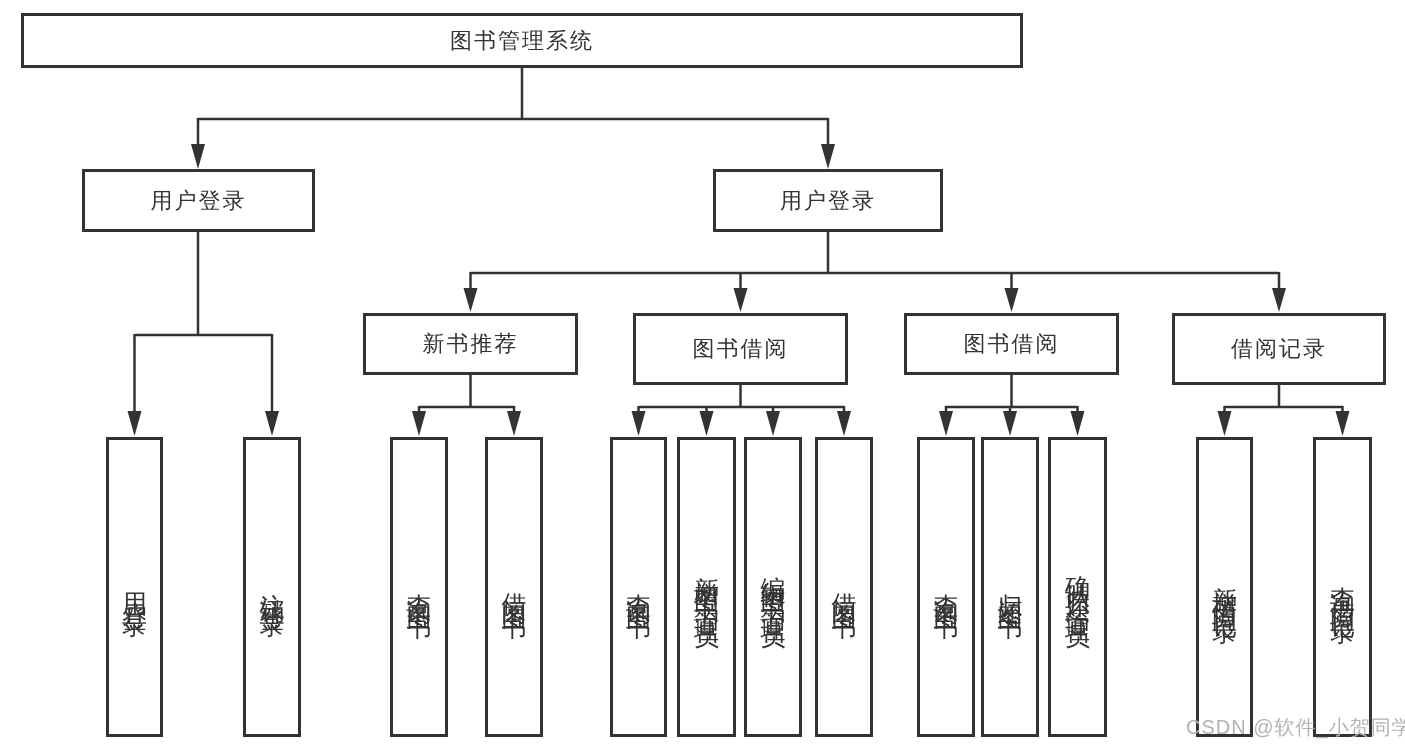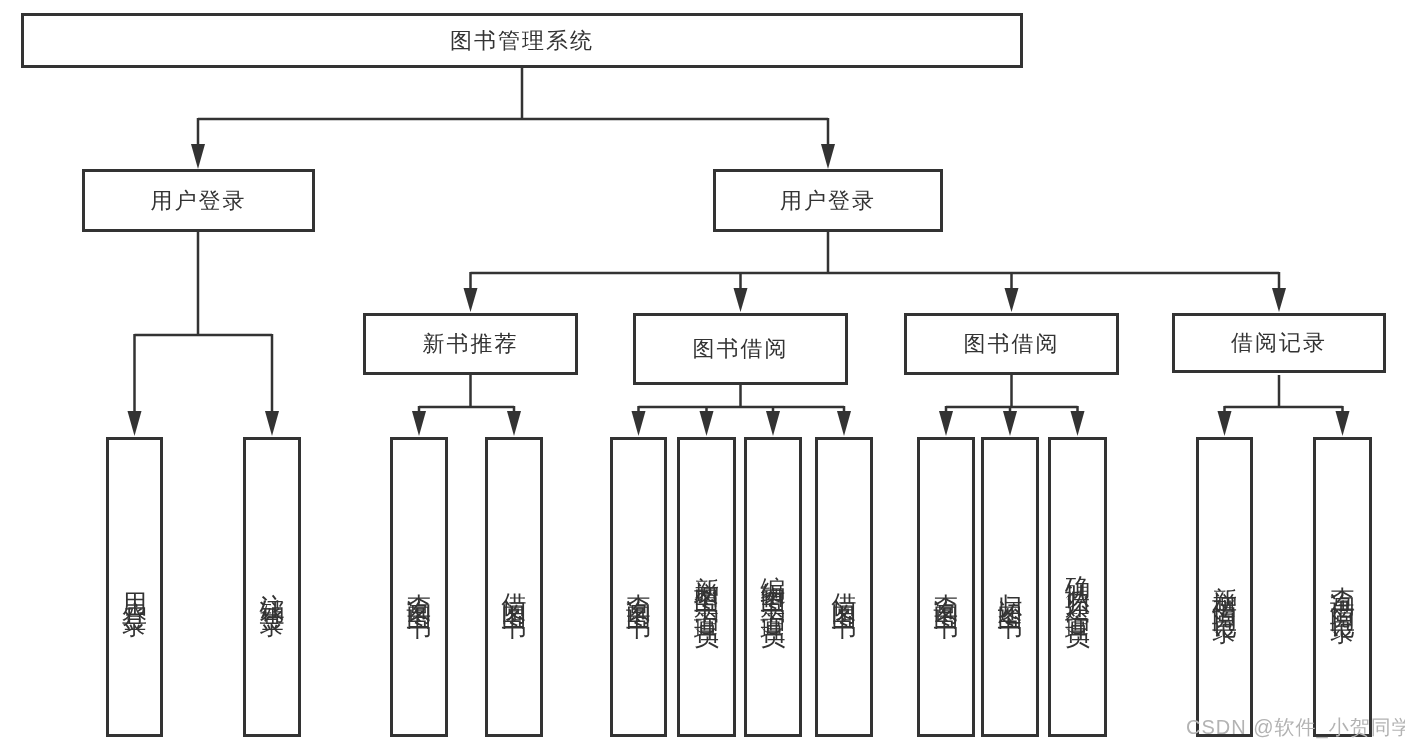--- a/index.html
+++ b/index.html
@@ -85,21 +85,21 @@
   </svg>
 
   <div class="box" style="left:21px;top:13px;width:1002px;height:55px;">图书管理系统</div>
 
   <div class="box" style="left:82px;top:169px;width:233px;height:63px;">用户登录</div>
   <div class="box" style="left:713px;top:169px;width:230px;height:63px;">用户登录</div>
 
   <div class="box" style="left:363px;top:313px;width:215px;height:62px;">新书推荐</div>
   <div class="box" style="left:633px;top:313px;width:215px;height:72px;">图书借阅</div>
   <div class="box" style="left:904px;top:313px;width:215px;height:62px;">图书借阅</div>
-  <div class="box" style="left:1172px;top:313px;width:214px;height:60px;">借阅记录</div>
+  <div class="box" style="left:1172px;top:313px;width:214px;height:72px;">借阅记录</div>
 
   <div class="box vbox" style="left:106px;width:57px;">用户登录</div>
   <div class="box vbox" style="left:243px;width:58px;">注销登录</div>
 
   <div class="box vbox" style="left:390px;width:58px;">查询图书</div>
   <div class="box vbox" style="left:485px;width:58px;">借阅图书</div>
 
   <div class="box vbox" style="left:610px;width:57px;">查询图书</div>
   <div class="box vbox" style="left:677px;width:59px;">新增图书（管理员）</div>
   <div class="box vbox" style="left:744px;width:58px;">编辑图书（管理员）</div>

